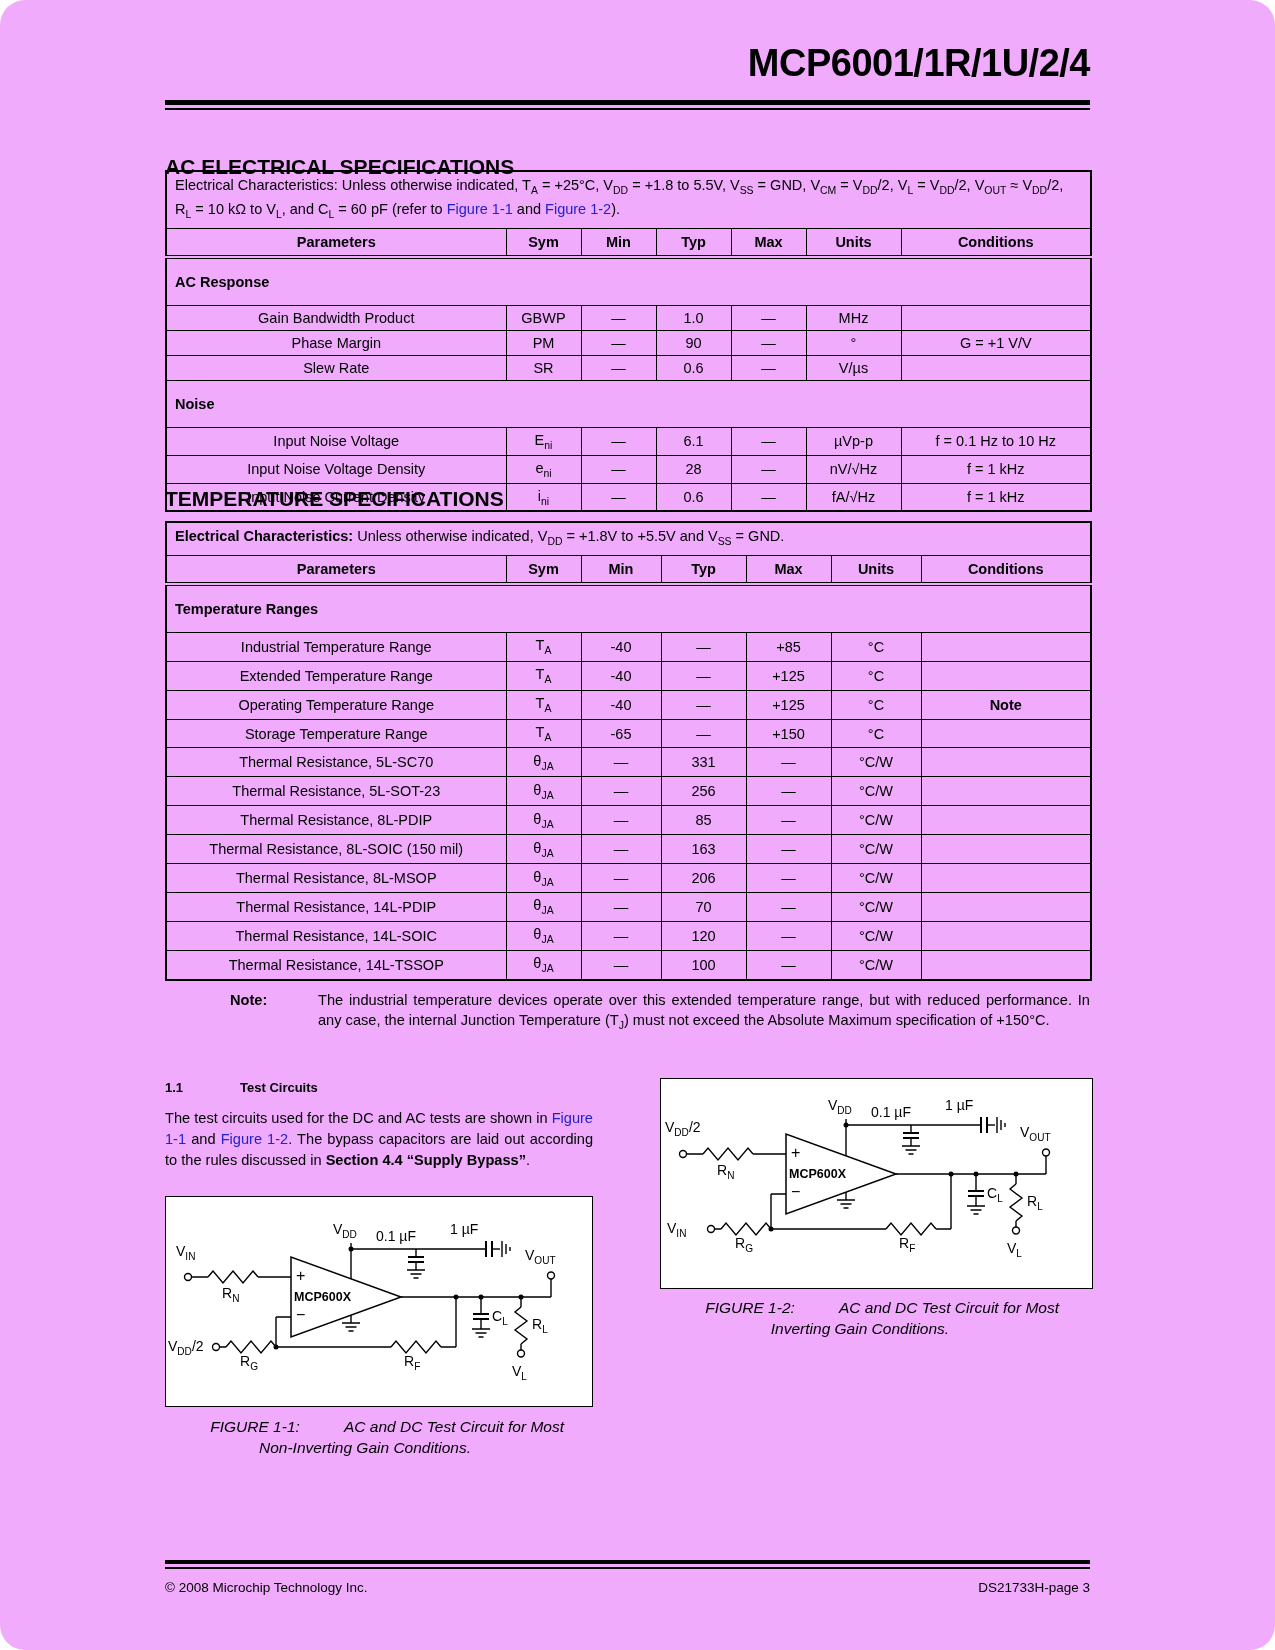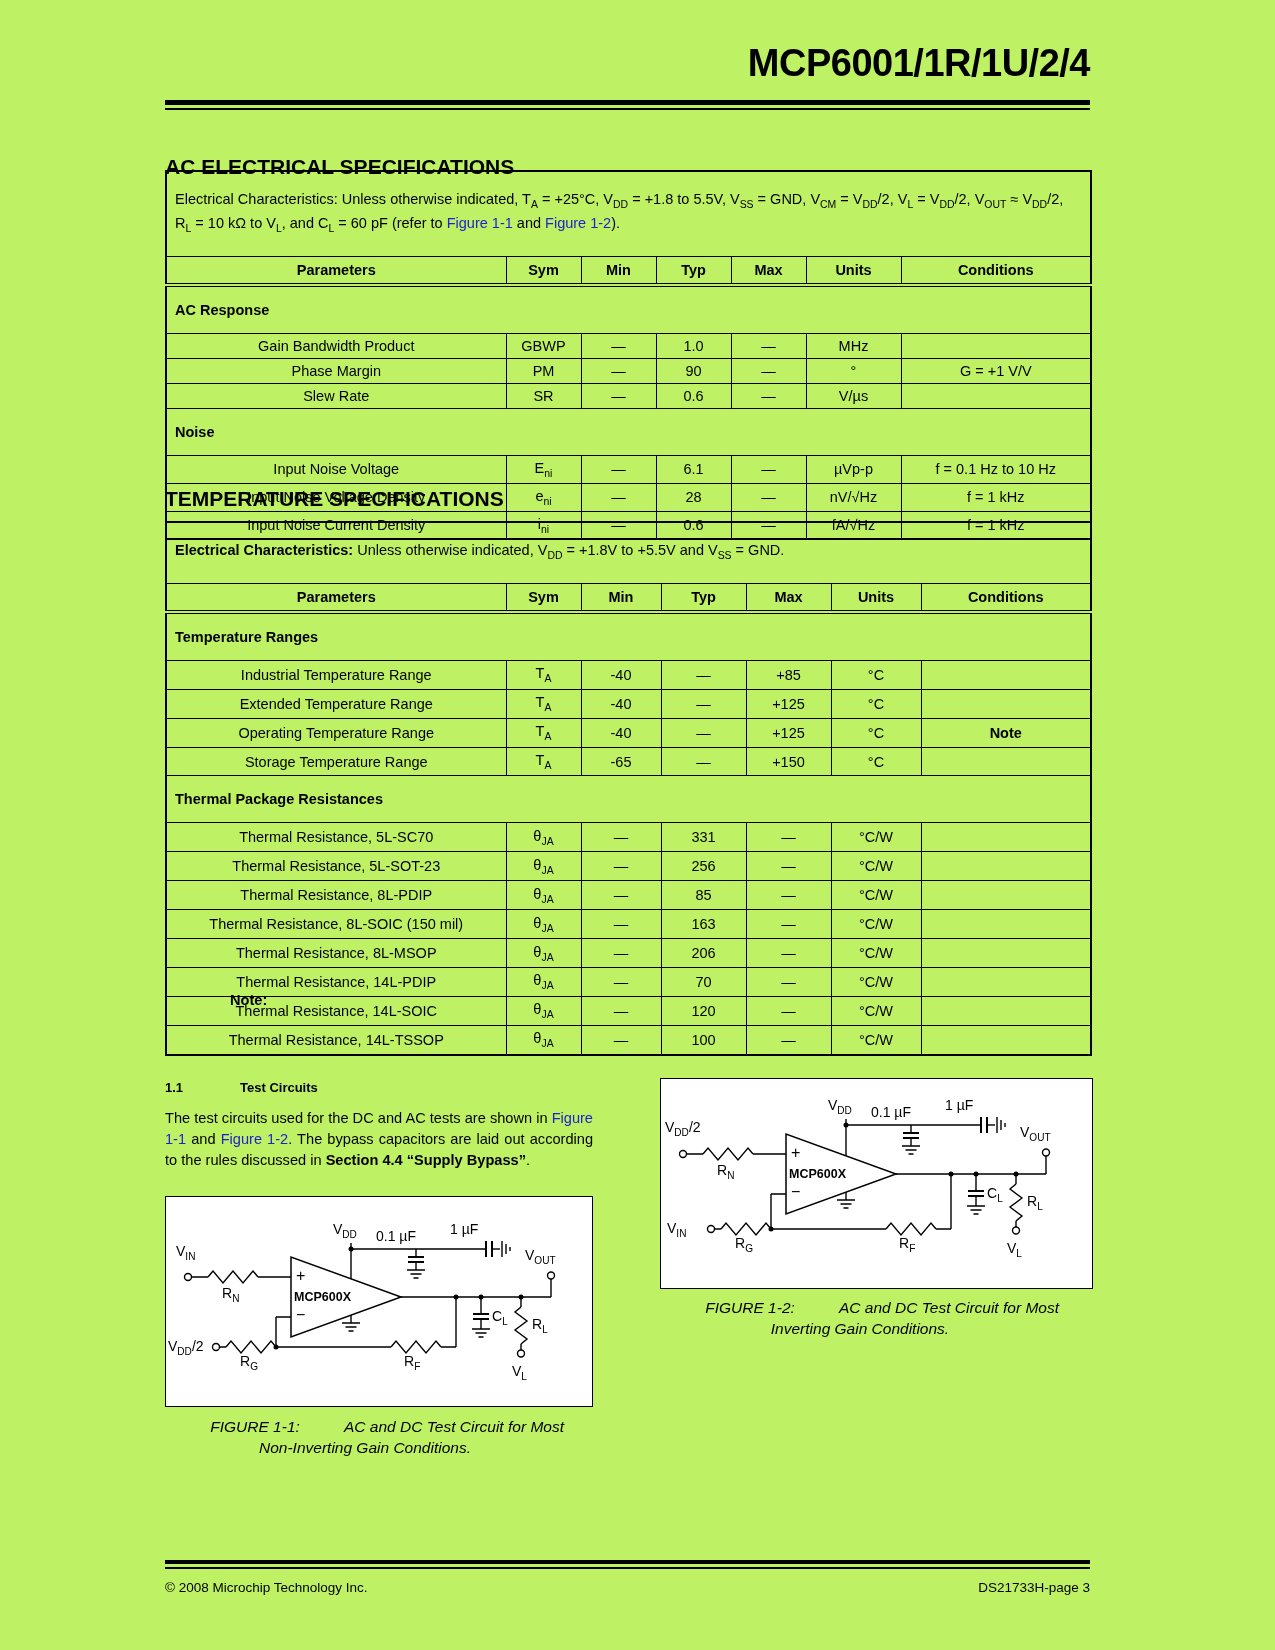--- a/index.html
+++ b/index.html
@@ -1,34 +1,34 @@
 <!DOCTYPE html>
 <html><head>
 <meta charset="utf-8">
 <style>
   * { box-sizing: border-box; }
   body { margin:0; background:#ffffff; }
-  .page { position:relative; width:1275px; height:1650px; background:#bef264;
-          font-family:"Liberation Sans", sans-serif; color:#000; overflow:hidden; }
+  .page { position:relative; width:1275px; height:1650px; background:#f0abfc;
+          font-family:"Liberation Sans", sans-serif; color:#000; overflow:hidden;border-radius:25px; }
 
   .title { position:absolute; top:42px; left:165px; width:925px; text-align:right;
            font-size:38px; font-weight:bold; letter-spacing:-0.5px; }
 
   .rule { position:absolute; left:165px; width:925px; }
   .rule .thick { height:5px; background:#000; }
   .rule .thin  { height:2px; background:#000; margin-top:3px; }
   .rule.footer-rule .thick { height:4px; }
   .rule.footer-rule .thin  { height:1.5px; }
 
   .sect-h { position:absolute; left:165px; font-size:21px; font-weight:bold; }
 
   table.spec { position:absolute; left:165px; width:925px; border-collapse:collapse;
                table-layout:fixed; font-size:14.5px; border:2px solid #000; }
   .spec td, .spec th { border:1px solid #000; padding:4px 6px; vertical-align:middle; }
-  .spec tr.desc td { text-align:left; padding:18px 8px; line-height:19px; }
+  .spec tr.desc td { text-align:left; padding:4px 8px; line-height:19px; }
   .spec tr.cols th { text-align:center; font-weight:bold; padding:5px 6px;
                      border-bottom:4px double #000; }
   .spec td.sec { font-weight:bold; text-align:left; padding:15px 8px; }
   .spec td { text-align:center; }
   .spec td.col0, .spec td.col6 { text-align:center; }
   table.t2 td { padding:4.5px 6px; }
   sub { font-size:0.72em; }
   .lnk { color:#2222cc; text-decoration:none; cursor:pointer; }
 
   .note { position:absolute; left:230px; width:860px; display:flex; font-size:14.6px; line-height:20px; }
@@ -221,23 +221,20 @@
         <tr>
           <td class="col0">Storage Temperature Range</td>
           <td class="col1">T<sub>A</sub></td>
           <td class="col2">-65</td>
           <td class="col3">—</td>
           <td class="col4">+150</td>
           <td class="col5">°C</td>
           <td class="col6"></td>
         </tr>
         <tr>
-          <td colspan="7" class="sec">Thermal Package Resistances</td>
-        </tr>
-        <tr>
           <td class="col0">Thermal Resistance, 5L-SC70</td>
           <td class="col1">θ<sub>JA</sub></td>
           <td class="col2">—</td>
           <td class="col3">331</td>
           <td class="col4">—</td>
           <td class="col5">°C/W</td>
           <td class="col6"></td>
         </tr>
         <tr>
           <td class="col0">Thermal Resistance, 5L-SOT-23</td>
@@ -300,20 +297,21 @@
           <td class="col3">100</td>
           <td class="col4">—</td>
           <td class="col5">°C/W</td>
           <td class="col6"></td>
         </tr>
       </tbody>
   </table>
 
   <div class="note" style="top:990px">
     <div class="note-label">Note:</div>
+    <div class="note-text">The industrial temperature devices operate over this extended temperature range, but with reduced performance. In any case, the internal Junction Temperature (T<sub>J</sub>) must not exceed the Absolute Maximum specification of +150°C.</div>
   </div>
 
   <div class="h-tc" style="top:1080px">
     <span class="num">1.1</span><span>Test Circuits</span>
   </div>
 
   <div class="tc-body" style="top:1108px">The test circuits used for the DC and AC tests are shown in <a class="lnk">Figure 1-1</a> and <a class="lnk">Figure 1-2</a>. The bypass capacitors are laid out according to the rules discussed in <b>Section 4.4 “Supply Bypass”</b>.</div>
 
   <div class="fig-box" style="left:165px; top:1196px; width:428px; height:211px;">
     <div class="circuit">

